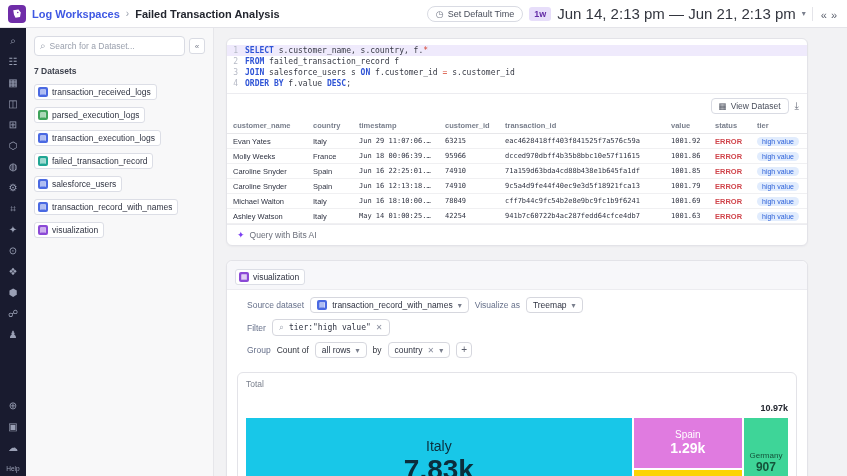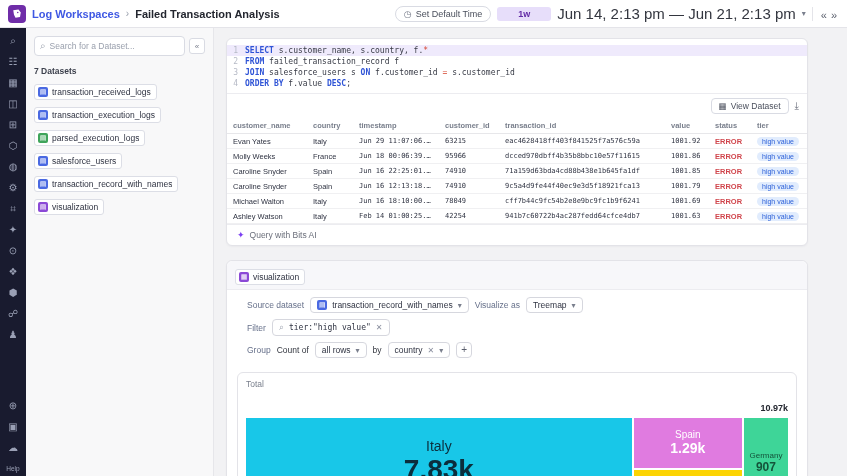--- a/index.html
+++ b/index.html
@@ -14,21 +14,21 @@
   .logo svg { width: 12px; height: 12px; }
   .crumb-link { color: #3f58e3; font-size: 11px; text-decoration: none; font-weight: bold; }
   .crumb-sep { color: #9aa0ad; font-size: 10px; }
   .crumb-title { color: #23262f; font-size: 11px; font-weight: bold; }
   .topbar-right { margin-left: auto; display: flex; align-items: center; gap: 6px; }
   .btn-default-time { display: flex; align-items: center; gap: 4px; border: 1px solid #d9dbe3;
           background: #fff; border-radius: 10px; font-size: 9px; color: #4a4f5c;
           padding: 2px 8px; cursor: pointer; font-family: inherit; }
   .clock-ic { color: #7a7f8d; font-size: 9px; }
   .badge-1w { background: #e7defa; color: #632ca6; font-size: 9px; font-weight: bold;
-          border-radius: 3px; padding: 2px 21px; cursor: pointer; }
+          border-radius: 3px; padding: 2px 5px; cursor: pointer; }
   .range-text { font-size: 15px; color: #33363f; cursor: pointer; }
   .caret { color: #7a7f8d; font-size: 8px; cursor: pointer; }
   .top-div { width: 1px; height: 14px; background: #e4e4e9; }
   .tn-btn { border: none; background: none; color: #5a5f6d; font-size: 11px; cursor: pointer; padding: 0 2px; }
 
   
   .body-row { display: flex; height: 448px; }
 
   .rail { width: 26px; background: #191b2f; display: flex; flex-direction: column;
           align-items: center; padding: 8px 0 4px; }
@@ -206,26 +206,30 @@
         </div>
         <button class="collapse-btn">«</button>
       </div>
       <div class="panel-count">7 Datasets</div>
       <div class="dataset-list">
           <div><span class="ds-item">
               <span class="ds-ic" style="background: rgb(74, 105, 226);">▤</span>
               <span class="ds-label">transaction_received_logs</span>
             </span></div>
           <div><span class="ds-item">
+              <span class="ds-ic" style="background: rgb(63, 164, 91);">▤</span>
+              <span class="ds-label">parsed_execution_logs</span>
+            </span></div>
+          <div><span class="ds-item">
               <span class="ds-ic" style="background: rgb(74, 105, 226);">▤</span>
               <span class="ds-label">transaction_execution_logs</span>
             </span></div>
           <div><span class="ds-item">
-              <span class="ds-ic" style="background: rgb(63, 164, 91);">▤</span>
-              <span class="ds-label">parsed_execution_logs</span>
+              <span class="ds-ic" style="background: rgb(33, 166, 148);">▤</span>
+              <span class="ds-label">failed_transaction_record</span>
             </span></div>
           <div><span class="ds-item">
               <span class="ds-ic" style="background: rgb(74, 105, 226);">▤</span>
               <span class="ds-label">salesforce_users</span>
             </span></div>
           <div><span class="ds-item">
               <span class="ds-ic" style="background: rgb(74, 105, 226);">▤</span>
               <span class="ds-label">transaction_record_with_names</span>
             </span></div>
           <div><span class="ds-item">
@@ -324,21 +328,21 @@
                   <td class="mono">Jun 16 18:10:00.926</td>
                   <td class="mono">78049</td>
                   <td class="mono">cff7b44c9fc54b2e8e9bc9fc1b9f6241</td>
                   <td class="mono">1001.69</td>
                   <td><span class="status-error">ERROR</span></td>
                   <td><span class="tier-pill">high value</span></td>
                 </tr>
                 <tr>
                   <td>Ashley Watson</td>
                   <td>Italy</td>
-                  <td class="mono">Feb 14 01:00:25.461</td>
+                  <td class="mono">May 14 01:00:25.461</td>
                   <td class="mono">42254</td>
                   <td class="mono">941b7c60722b4ac287fedd64cfce4db7</td>
                   <td class="mono">1001.63</td>
                   <td><span class="status-error">ERROR</span></td>
                   <td><span class="tier-pill">high value</span></td>
                 </tr>
                 <tr>
                   <td>John Hudson</td>
                   <td>Italy</td>
                   <td class="mono">Jun 17 23:25:03.513</td>

